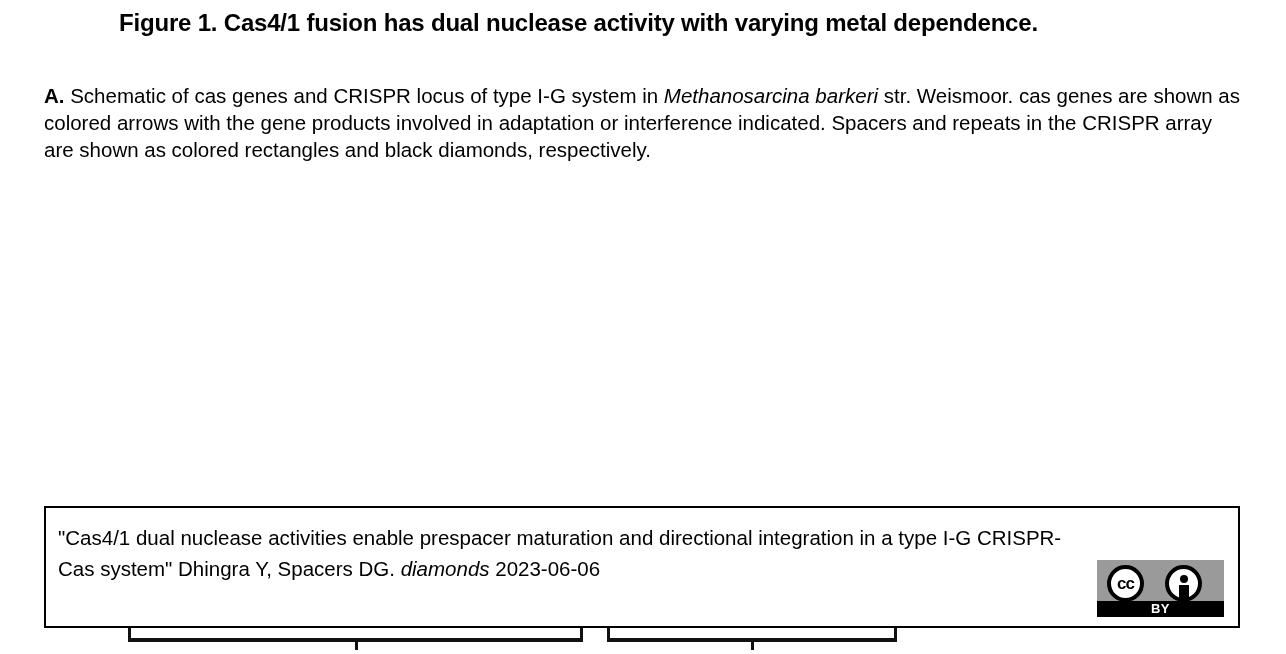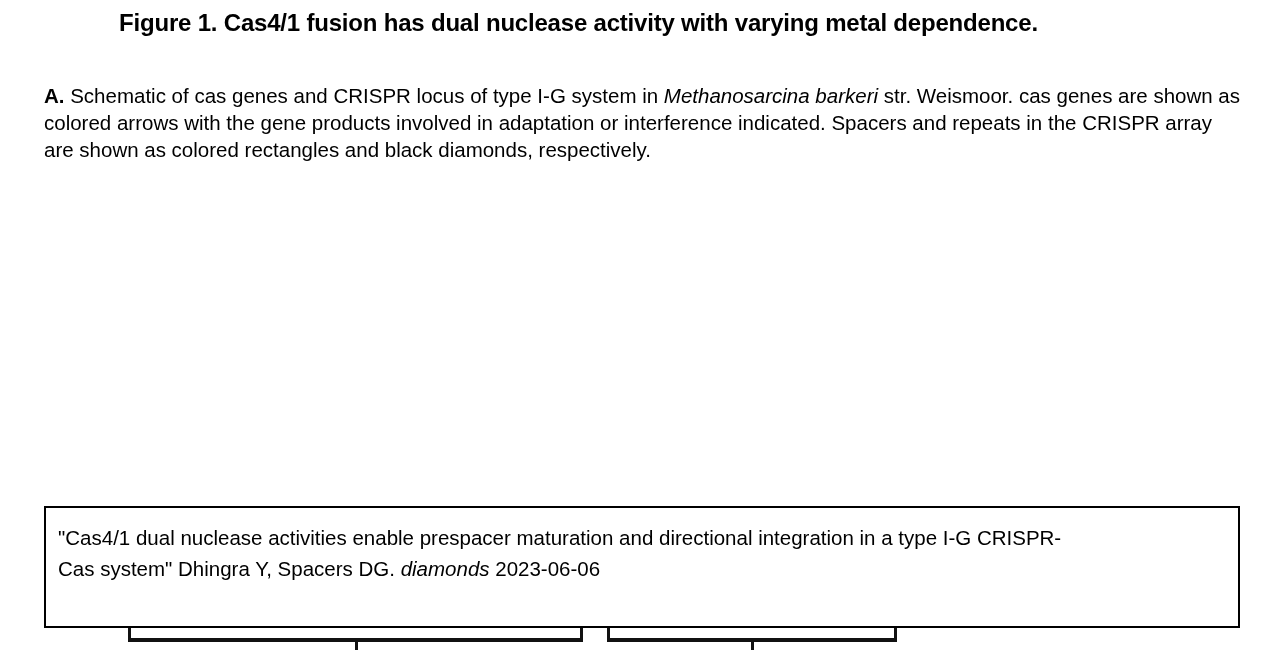--- a/index.html
+++ b/index.html
@@ -339,13 +339,24 @@
   </div>
   <div class="bracket" style="left:607px; width:290px;">
     <div class="tick"></div>
   </div>
 
 </div>
 
 <div id="citation-box">
   <div id="citation-text"><span>"Cas4/1 dual nuclease activities enable prespacer maturation and directional integration in a type I-G CRISPR-Cas system"</span><span> Dhingra Y, Spacers DG. </span><span class="j-italic">diamonds</span><span> 2023-06-06</span><br></div>
 
+  <div id="cc-badge">
+    <div class="band"></div>
+    <div class="cc-circle">
+      <div class="cc-glyph">cc</div>
+    </div>
+    <div class="by-circle">
+      <div class="person-head"></div>
+      <div class="person-body"></div>
+    </div>
+    <div class="by-text">BY</div>
+  </div>
 </div>
 
 </body></html>

